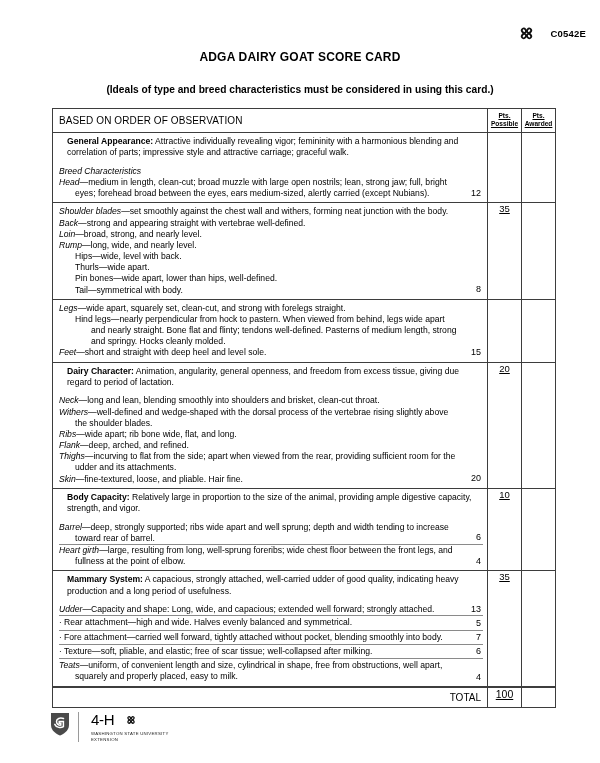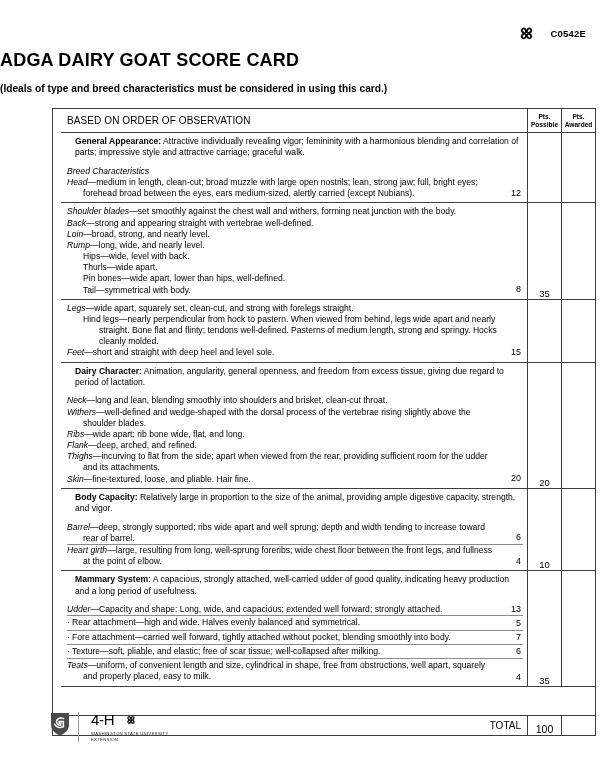--- a/index.html
+++ b/index.html
@@ -31,83 +31,83 @@
     display: block;
   }
   .doc-code {
     font-size: 9.5px;
     font-weight: bold;
     letter-spacing: .2px;
     color: #000;
   }
 
   .title {
-    text-align: left;
-    font-size: 18px;
+    text-align: center;
+    font-size: 12px;
     font-weight: bold;
     letter-spacing: .2px;
     margin: 0;
     padding-top: 50px;
   }
   .subtitle {
-    text-align: left;
+    text-align: center;
     font-size: 10.2px;
     font-weight: bold;
-    margin: 0;
+    margin: 8px;
     padding-top: 12px;
   }
 
   
   .card {
     position: absolute;
     left: 52px;
     top: 108px;
-    width: 544px;
+    width: 504px;
     border: 1.4px solid #3d3d3d;
     box-sizing: border-box;
-    padding-left: 8px;
   }
   .row {
     display: flex;
     align-items: stretch;
   }
   .desc {
     flex: 1 1 auto;
     box-sizing: border-box;
     padding: 3px 4px 3px 6px;
     position: relative;
     min-width: 0;
   }
   .ptsp, .ptsa {
     box-sizing: border-box;
     width: 34px;
     flex: 0 0 34px;
     border-left: 1px solid #3d3d3d;
     display: flex;
-    align-items: flex-end;
+    align-items: flex-start;
     justify-content: center;
     text-align: center;
     font-size: 9.5px;
+    text-decoration: underline;
   }
   .hdr-row { border-bottom: 1.2px solid #3d3d3d; }
   .hdr-row .desc {
     font-size: 10px;
     letter-spacing: .1px;
     padding: 6px 6px 6px 6px;
   }
   .hdr-row .ptsp, .hdr-row .ptsa {
     font-size: 6.6px;
     font-weight: bold;
     line-height: 1.25;
     padding: 3px 1px;
   }
 
   .section { border-bottom: 1.2px solid #3d3d3d; }
   .section:last-child { border-bottom: none; }
-  .section.total-row { border-top: 1.2px solid #3d3d3d; border-bottom: none; margin-top: 28px; }
+  .section.total-row { border-top: 1.2px solid #3d3d3d; border-bottom: none; }
 
   .lead {
     font-size: 8.6px;
     line-height: 1.33;
     margin: 0 0 0 8px;
     padding-right: 2px;
   }
   .gap { height: 7px; }
 
   .line {

